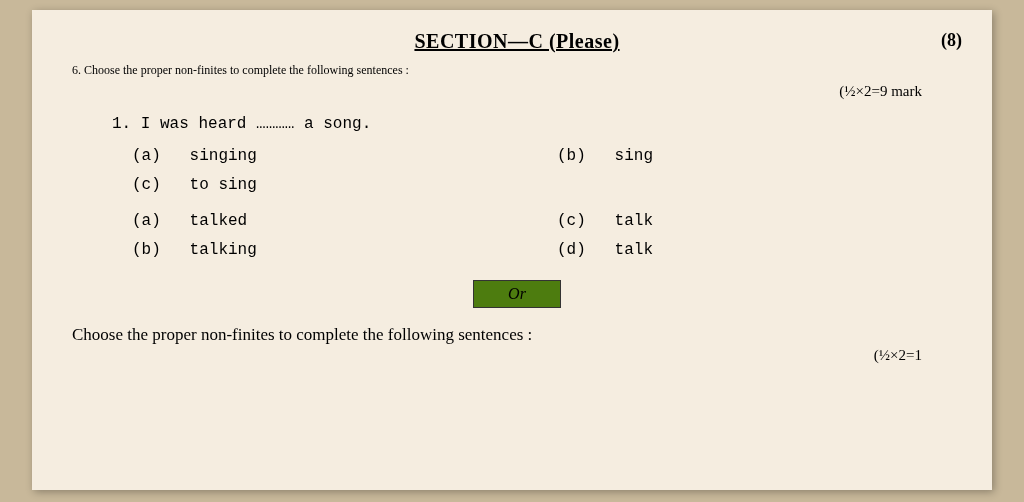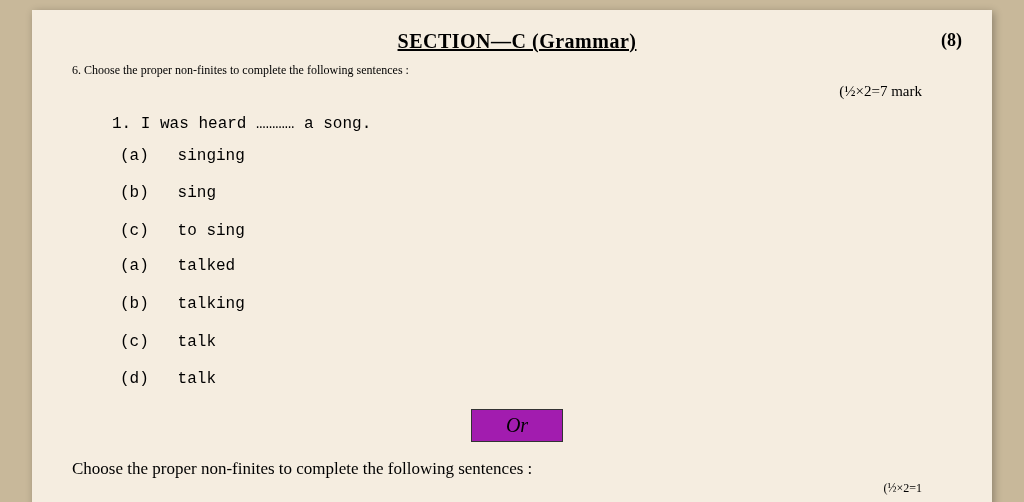--- a/index.html
+++ b/index.html
@@ -64,89 +64,89 @@
     }
 
     .sub-question-text {
       font-size: 16px;
       margin-bottom: 6px;
       line-height: 1.6;
     }
 
     .options-grid {
       display: grid;
-      grid-template-columns: 1fr;
-      gap: 12px 20px;
-      margin-left: 8px;
+      grid-template-columns: 1fr 1fr;
+      gap: 4px 20px;
+      margin-left: 20px;
       margin-bottom: 10px;
     }
 
     .option {
       font-size: 16px;
       line-height: 1.6;
     }
 
     .or-box {
       display: flex;
       justify-content: center;
       margin: 16px 0 14px 0;
     }
 
     .or-inner {
       border: 1.5px solid #333;
       padding: 4px 34px;
-      font-size: 20px;
+      font-size: 16px;
       font-style: italic;
-      background: #a21caf;
+      background: #4d7c0f;
     }
 
     .bottom-instruction {
       font-size: 17px;
       line-height: 1.5;
       margin-left: 0;
     }
 
     .bottom-marks {
       text-align: right;
-      font-size: 12px;
+      font-size: 15px;
       margin-right: 40px;
     }
   </style>
 </head>
 <body>
 
 <div class="page-container">
 
   <div class="marks-label">(8)</div>
 
-  <div class="section-title">SECTION—C (Grammar)</div>
+  <div class="section-title">SECTION—C (Please)</div>
 
   <p class="question-main">
     <span>6.</span>
     <span>Choose the proper non-finites to complete the following sentences :</span>
   </p>
-  <p class="marks-sub">(½×2=7 mark</p>
+  <p class="marks-sub">(½×2=9 mark</p>
 
   <div class="sub-question">
     <div class="sub-question-text">
       <span>1.</span>
       <span>I was heard ………… a song.</span>
     </div>
     <div class="options-grid">
       <div class="option">(a) &nbsp; singing</div>
       <div class="option">(b) &nbsp; sing</div>
       <div class="option">(c) &nbsp; to sing</div>
     </div>
   </div>
 
   <div class="sub-question">
     <div class="options-grid">
       <div class="option">(a) &nbsp; talked</div>
+      <div class="option">(c) &nbsp; talk</div>
       <div class="option">(b) &nbsp; talking</div>
-      <div class="option">(c) &nbsp; talk</div>
       <div class="option">(d) &nbsp; talk</div>
     </div>
   </div>
 
   <div class="or-box">
     <div class="or-inner">Or</div>
   </div>
 
   <p class="bottom-instruction">Choose the proper non-finites to complete the following sentences :</p>
   <p class="bottom-marks">(½×2=1</p>

